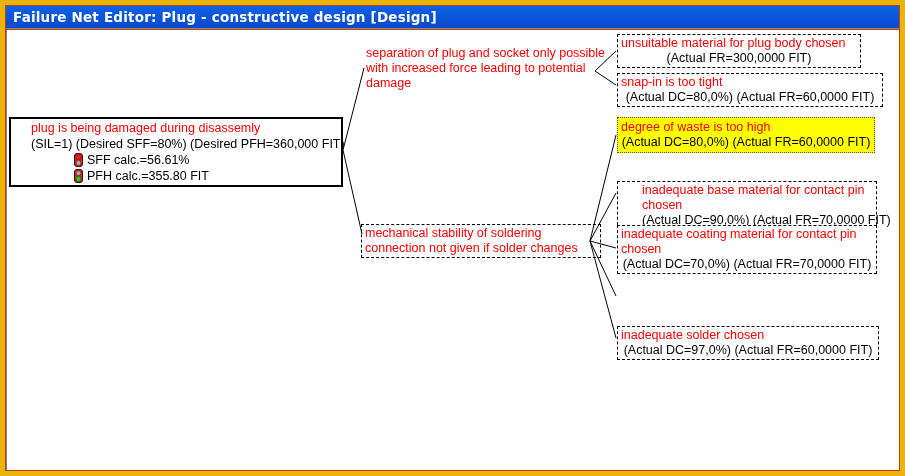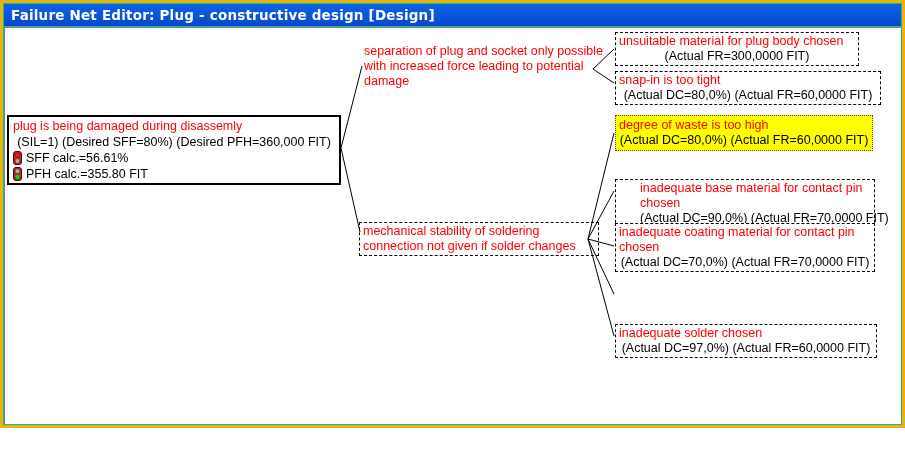--- a/index.html
+++ b/index.html
@@ -1,19 +1,19 @@
 <!DOCTYPE html>
 <html><head>
 <meta charset="utf-8">
 <style>
   * { margin:0; padding:0; box-sizing:border-box; }
   body { font-family:"Liberation Sans", sans-serif; background:#ffffff; }
   .window {
-    position:relative; width:905px; height:428px;
-    background:#14b8a6; border:3px solid #eab308; overflow:hidden;
+    position:relative; width:905px; height:476px;
+    background:#c2410c; border:5px solid #eab308; overflow:hidden;
   }
   .titlebar {
     position:absolute; left:1px; top:1px; right:1px; height:23px;
     background:linear-gradient(#0f62e6,#0748cd);
     color:#ffffff; font-family:"DejaVu Sans", sans-serif;
     font-weight:bold; font-size:13.5px; line-height:23px;
     padding-left:7px; letter-spacing:0.2px;
     border-bottom:1px solid #8a8a7a;
   }
   .canvas {
@@ -23,24 +23,24 @@
   svg.connectors { position:absolute; left:0; top:0; }
   svg.connectors line { stroke:#000000; stroke-width:1; }
 
   .node { position:absolute; font-size:12.5px; line-height:15px; }
   .cause { color:#ff0000; }
   .vals  { color:#000000; white-space:nowrap;text-align:center; }
 
   .root-node {
     left:2px; top:112px; width:334px;
     border:2px solid #000000; background:#ffffff;
-    padding:1px 4px; line-height:16px;
+    padding:1px 20px; line-height:16px;
   }
   .root-node .vals { line-height:16px; }
-  .calc-row { display:flex; align-items:center; gap:4px; color:#000000; height:16px; }
+  .calc-row { display:flex; align-items:center; gap:4px; color:#000000; height:16px;margin-left:43px; }
   .tl-icon { width:9px; height:14px; flex:0 0 9px; }
 
   .mid-plain { left:359px; top:41px; width:252px; color:#ff0000; }
   .mid-boxed {
     left:354px; top:219px; width:240px;
     border:1px dashed #000000; padding:1px 3px; color:#ff0000;
   }
 
   .leaf {
     left:610px; border:1px dashed #000000; background:#ffffff;

